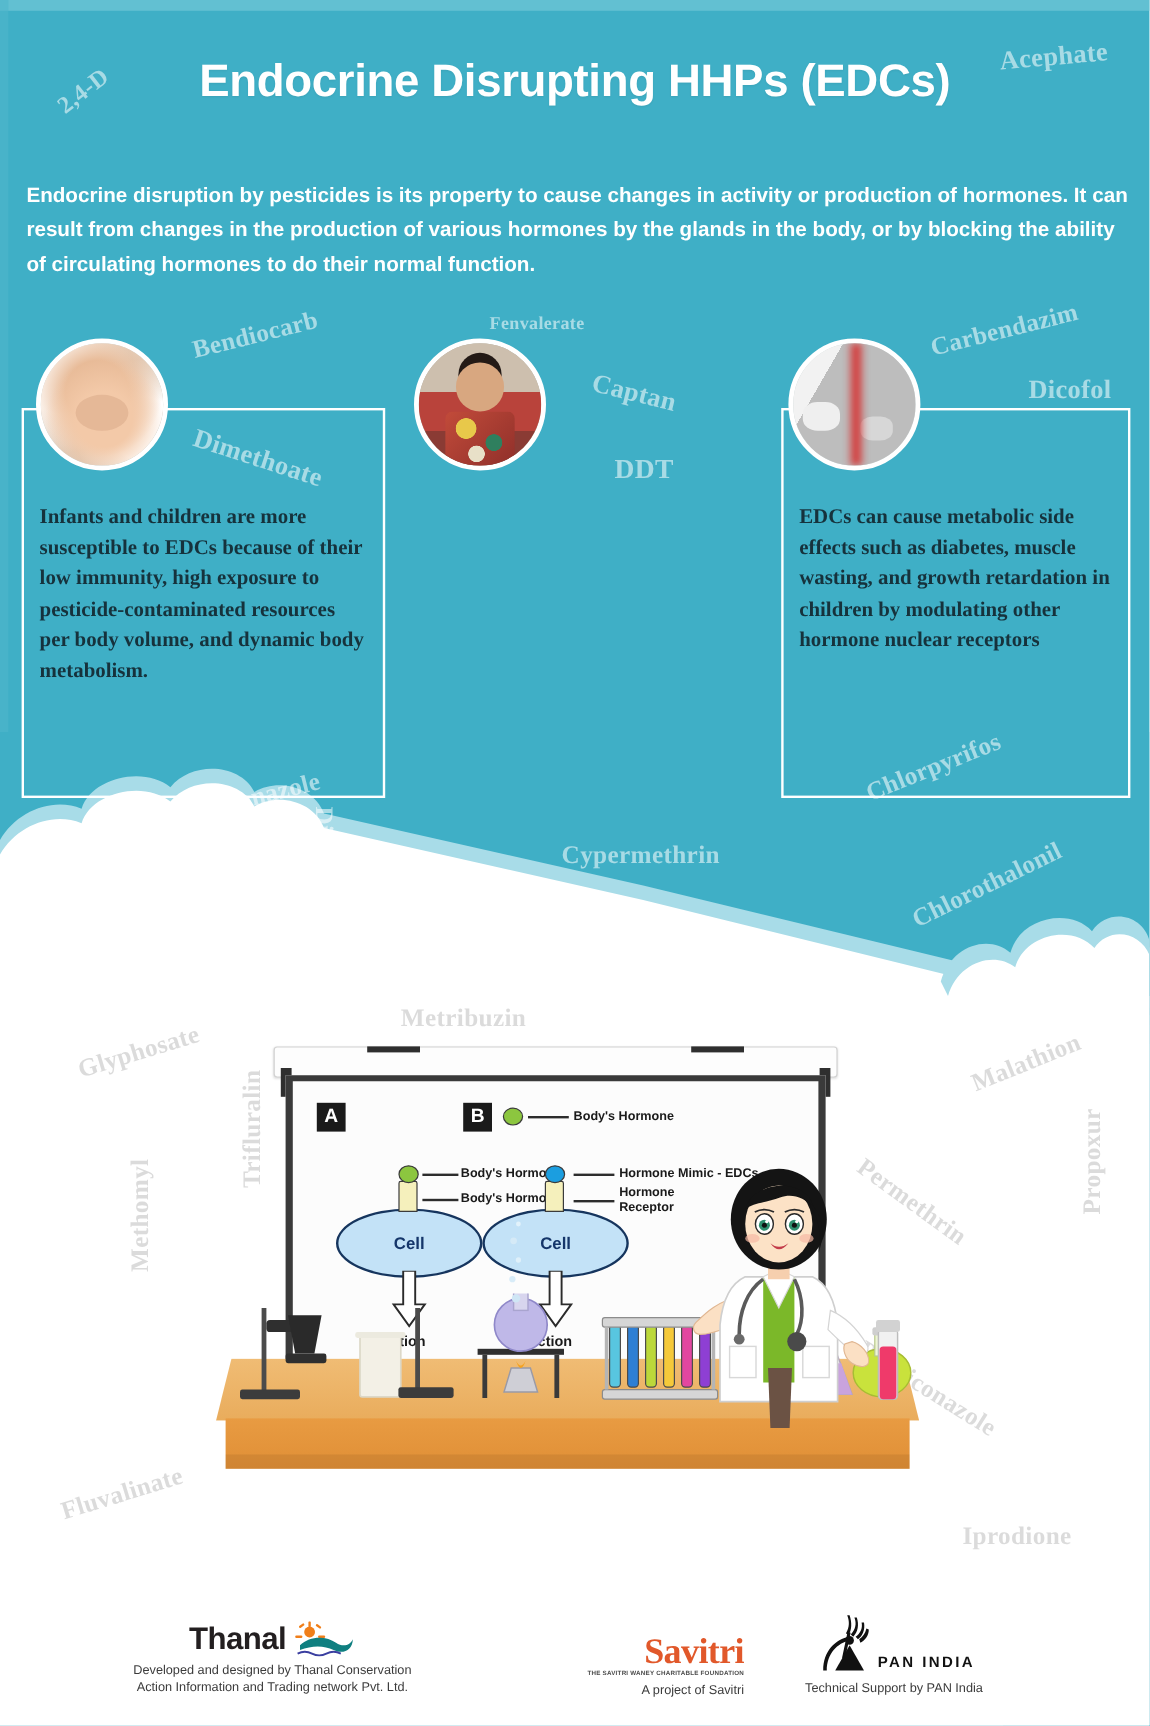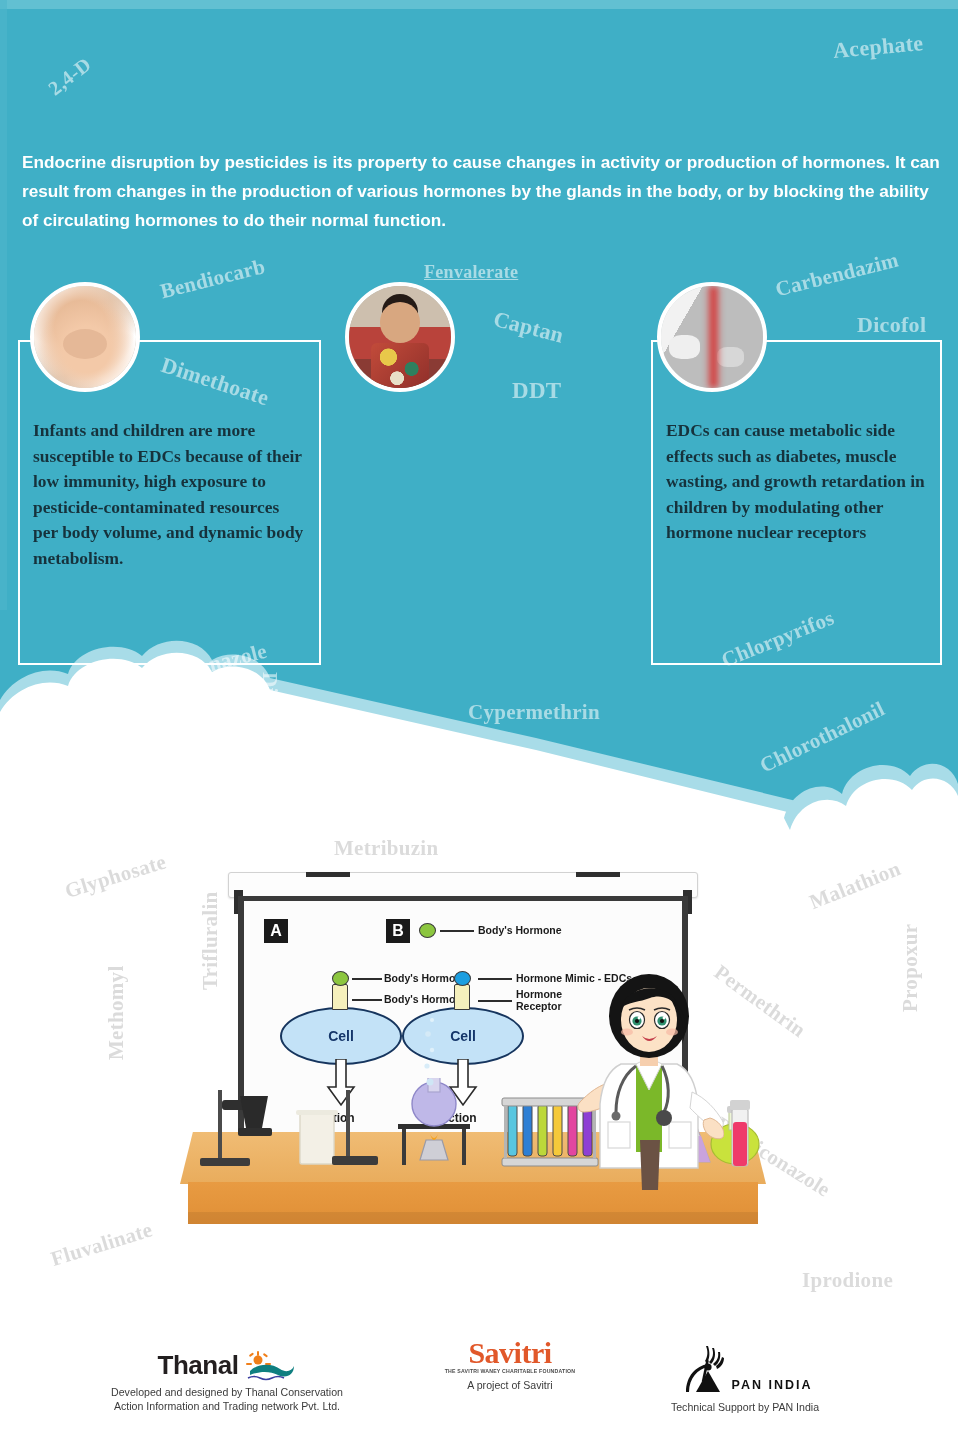--- a/index.html
+++ b/index.html
@@ -260,21 +260,21 @@
       C950,166 924,162 912,180
       C894,160 854,168 846,196
       C828,182 798,192 790,220 Z"></path>
   </svg>
 
   <div id="bgwords">
       <div class="bgword light" style="left: 44px; top: 82px; font-size: 20px; transform: rotate(-38deg); transform-origin: left top;">2,4-D</div>
       <div class="bgword light" style="left: 832px; top: 38px; font-size: 22px; transform: rotate(-5deg); transform-origin: left top;">Acephate</div>
       <div class="bgword light" style="left: 158px; top: 280px; font-size: 21px; transform: rotate(-14deg); transform-origin: left top;">Bendiocarb</div>
       <div class="bgword light" style="left: 166px; top: 352px; font-size: 22px; transform: rotate(18deg); transform-origin: left top;">Dimethoate</div>
-      <div class="bgword light" style="left: 424px; top: 262px; font-size: 18px; transform: rotate(0deg); transform-origin: left top; text-decoration: underline;">Fenvalerate</div>
+      <div class="bgword light" style="left: 408px; top: 262px; font-size: 15px; transform: rotate(0deg); transform-origin: left top;">Fenvalerate</div>
       <div class="bgword light" style="left: 497px; top: 306px; font-size: 22px; transform: rotate(14deg); transform-origin: left top;">Captan</div>
       <div class="bgword light" style="left: 512px; top: 378px; font-size: 23px; transform: rotate(0deg); transform-origin: left top;">DDT</div>
       <div class="bgword light" style="left: 773px; top: 278px; font-size: 21px; transform: rotate(-14deg); transform-origin: left top;">Carbendazim</div>
       <div class="bgword light" style="left: 857px; top: 312px; font-size: 22px; transform: rotate(0deg); transform-origin: left top;">Dicofol</div>
       <div class="bgword light" style="left: 130px; top: 672px; font-size: 21px; transform: rotate(-14deg); transform-origin: left top;">Cyproconazole</div>
       <div class="bgword light" style="left: 282px; top: 672px; font-size: 21px; transform: rotate(90deg); transform-origin: left top;">Diuron</div>
       <div class="bgword light" style="left: 468px; top: 700px; font-size: 21px; transform: rotate(0deg); transform-origin: left top;">Cypermethrin</div>
       <div class="bgword light" style="left: 398px; top: 752px; font-size: 21px; transform: rotate(0deg); transform-origin: left top;">Carbofuran</div>
       <div class="bgword light" style="left: 612px; top: 786px; font-size: 16px; transform: rotate(0deg); transform-origin: left top;">Flusilazole</div>
       <div class="bgword light" style="left: 718px; top: 650px; font-size: 21px; transform: rotate(-22deg); transform-origin: left top;">Chlorpyrifos</div>
@@ -284,20 +284,21 @@
       <div class="bgword grey" style="left: 806px; top: 892px; font-size: 21px; transform: rotate(-22deg); transform-origin: left top;">Malathion</div>
       <div class="bgword grey" style="left: 198px; top: 990px; font-size: 21px; transform: rotate(-90deg); transform-origin: left top;">Trifluralin</div>
       <div class="bgword grey" style="left: 724px; top: 960px; font-size: 21px; transform: rotate(36deg); transform-origin: left top;">Permethrin</div>
       <div class="bgword grey" style="left: 104px; top: 1060px; font-size: 21px; transform: rotate(-90deg); transform-origin: left top;">Methomyl</div>
       <div class="bgword grey" style="left: 898px; top: 1012px; font-size: 21px; transform: rotate(-90deg); transform-origin: left top;">Propoxur</div>
       <div class="bgword grey" style="left: 724px; top: 1112px; font-size: 21px; transform: rotate(32deg); transform-origin: left top;">Propiconazole</div>
       <div class="bgword grey" style="left: 48px; top: 1248px; font-size: 21px; transform: rotate(-17deg); transform-origin: left top;">Fluvalinate</div>
       <div class="bgword grey" style="left: 802px; top: 1268px; font-size: 21px; transform: rotate(0deg); transform-origin: left top;">Iprodione</div>
     </div>
 
+  <div class="title">Endocrine Disrupting HHPs (EDCs)</div>
   <div class="intro">Endocrine disruption by pesticides is its property to cause changes in activity or production of hormones. It can result from changes in the production of various hormones by the glands in the body, or by blocking the ability of circulating hormones to do their normal function.</div>
 
   <div class="card" id="card1">
     <div class="card-text">Infants and children are more susceptible to EDCs because of  their low immunity, high exposure to pesticide-contaminated resources per body volume, and dynamic body metabolism.</div>
   </div>
   <div class="avatar" id="av1">
       <div class="ph ph-baby"></div>
     </div>
 
   <div class="avatar" id="av2">
@@ -517,21 +518,21 @@
             <rect x="21" y="12" width="6" height="2" rx="1"></rect>
           </g>
           <path d="M6,20 C14,12 28,12 36,18 C42,22 48,20 50,15 C50,24 42,28 34,24 C26,20 16,20 6,24 Z" fill="#0f7f80"></path>
           <path d="M4,27 Q10,24 16,27 T28,27 T40,27" stroke="#3b3fa0" stroke-width="1.6" fill="none"></path>
         </svg>
       </div>
       <div class="logo-caption">Developed and designed by Thanal Conservation
 Action Information and Trading network Pvt. Ltd.</div>
     </div>
 
-    <div class="logo-block" style="left:400px; top:2px; width:220px;">
+    <div class="logo-block" style="left:400px; top:26px; width:220px;text-align:right;">
       <div class="savitri-word">Savitri</div>
       <div class="savitri-sub">THE SAVITRI WANEY CHARITABLE FOUNDATION</div>
       <div class="logo-caption">A project of Savitri</div>
     </div>
 
     <div class="logo-block" style="left:620px; top:8px; width:250px;">
       <div style="display:flex; align-items:flex-end; justify-content:center; gap:0;">
         <svg width="54" height="52" viewBox="0 0 54 52">
           <g fill="#111">
             <path d="M30,2 C32,8 32,14 29,19 L27,17 C30,12 30,7 28,2 Z"></path>

